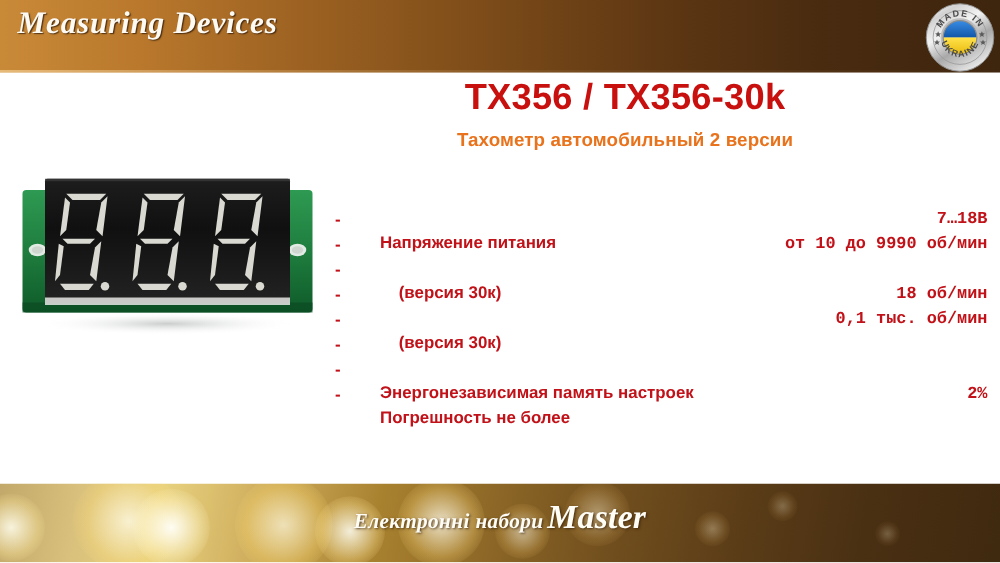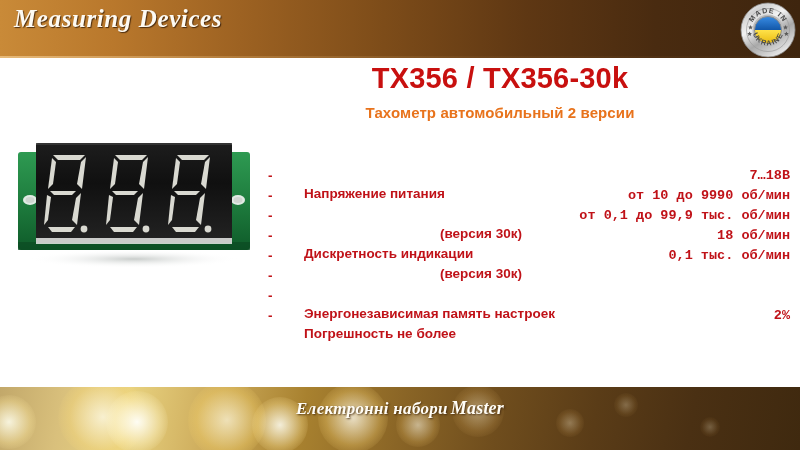--- a/index.html
+++ b/index.html
@@ -133,23 +133,23 @@
     font-weight: bold;
     color: #c01218;
   }
   .spec-label {
     position: absolute;
     left: 36px;
     top: 0;
     margin-top: 18px;
   }
   .spec-label.indented {
-    left: 40px;
+    left: 51px;
     width: 214px;
-    text-align: right;
+    text-align: left;
   }
   .spec-value {
     position: absolute;
     right: 2px;
     top: 0;
     text-align: left;
     font-family: Liberation Mono, monospace;
   }
 
   
@@ -191,21 +191,21 @@
     font-weight: bold;
     font-size: 17px;
     color: #fffdf6;
     text-shadow: 1px 1px 2px rgba(60,35,10,0.8);
     letter-spacing: 0.3px;
   }
   .footer-big {
     font-family: "Liberation Serif", "DejaVu Serif", serif;
     font-style: italic;
     font-weight: bold;
-    font-size: 18px;
+    font-size: 27px;
     color: #fffdf6;
     text-shadow: 1px 1px 2px rgba(60,35,10,0.8);
     letter-spacing: 0.2px;
     margin-left: 3px;
   }
 </style>
 </head>
 <body>
 
 <div class="slide">
@@ -341,25 +341,23 @@
       <span class="spec-label">Напряжение питания</span>
       <span class="spec-value">7…18В</span>
     </div>
     <div class="spec-row">
       <span class="spec-bullet">-</span>
       <span class="spec-value">от 10 до 9990 об/мин</span>
     </div>
     <div class="spec-row">
       <span class="spec-bullet">-</span>
       <span class="spec-label indented">(версия 30к)</span>
-      <span class="spec-value">от 0,1 до 99,9 тыс. об/мин</span>
-    </div>
-    <div class="spec-row">
-      <span class="spec-bullet">-</span>
-      <span class="spec-label">Дискретность индикации</span>
+    </div>
+    <div class="spec-row">
+      <span class="spec-bullet">-</span>
       <span class="spec-value">18 об/мин</span>
     </div>
     <div class="spec-row">
       <span class="spec-bullet">-</span>
       <span class="spec-label indented">(версия 30к)</span>
       <span class="spec-value">0,1 тыс. об/мин</span>
     </div>
     <div class="spec-row">
       <span class="spec-bullet">-</span>
       <span class="spec-value"></span>

